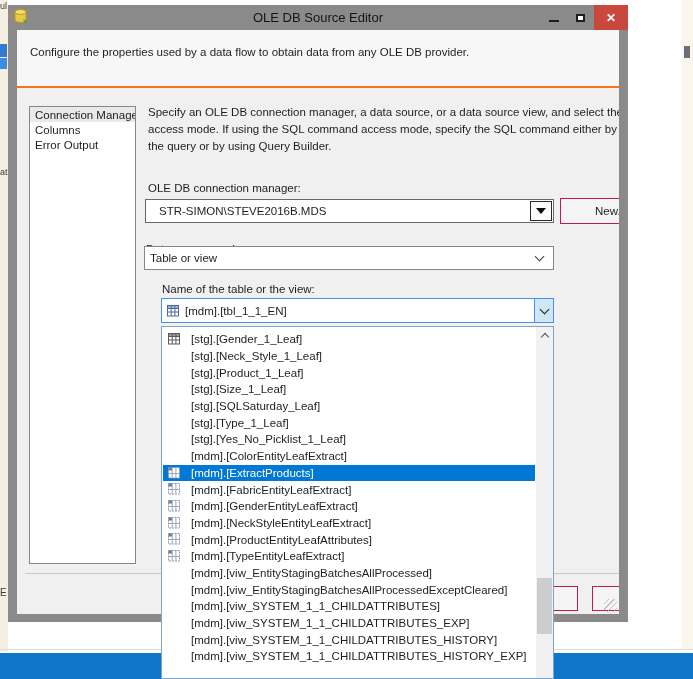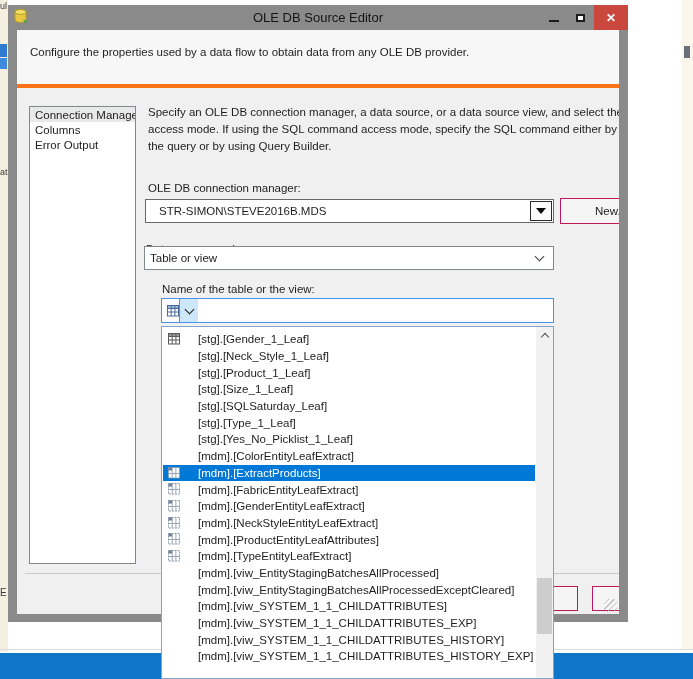--- a/index.html
+++ b/index.html
@@ -26,21 +26,21 @@
   .app-icon { position:absolute; left:6px; top:4px; width:15px; height:16px; }
   .title-text { flex:1; text-align:center; font-size:13px; color:#151515; }
   .cap-btns { position:absolute; right:0; top:0; height:25px; display:flex; align-items:stretch; }
   .cap-btn { width:27px; display:flex; align-items:center; justify-content:center; cursor:default; }
   .glyph-min { width:10px; height:2px; background:#1c1c1c; margin-top:7px; }
   .glyph-max { width:9px; height:8px; border:2px solid #1c1c1c; background:#fff; }
   .cap-close { width:34px; display:flex; align-items:center; justify-content:center; }
   .glyph-x { color:#fff; font-size:12px; font-weight:bold; line-height:1; }
 
   .dlg-body { position:absolute; left:9px; right:9px; top:25px; bottom:8px; background:#F0F0F0; overflow:hidden; }
-  .banner { position:absolute; left:0; top:0; right:0; height:58px; background:#F7F7F7; border-bottom:4px solid #f97316; }
+  .banner { position:absolute; left:0; top:0; right:0; height:58px; background:#F7F7F7; border-bottom:2px solid #f97316; }
   .banner-text { position:absolute; left:13px; top:16px; font-size:11.5px; color:#1e1e1e; }
 
   .sidebar { position:absolute; left:12px; top:76px; width:107px; height:458px; background:#fff; border:1px solid #828790; }
   .side-item { font-size:11.5px; color:#1e1e1e; padding:2px 5px 1px 5px; white-space:nowrap; overflow:hidden; }
   .side-item.sel { background:#E9E9E9; }
 
   .instructions { position:absolute; left:131px; top:74px; width:514px; font-size:11.5px; line-height:17px; color:#1e1e1e; }
 
   .fld-label { position:absolute; font-size:11.5px; color:#1e1e1e; white-space:nowrap; }
   .lbl-conn { left:131px; top:152px; }
@@ -69,21 +69,21 @@
   .btn-cancel-frag { position:absolute; left:475px; top:556px; width:86px; height:25px; }
   .btn-help { position:absolute; left:575px; top:556px; width:88px; height:25px; }
   .grip { position:absolute; right:2px; bottom:2px; width:13px; height:13px;
           background:repeating-linear-gradient(135deg, transparent 0 3px, #b5b5b5 3px 4px); opacity:.8; }
 
   
   .popup { position:absolute; left:161px; top:326px; width:393px; height:353px; background:#fff; border:1px solid #7FA5CC; z-index:5; overflow:hidden; }
   .dd-rows { position:absolute; left:1px; top:4px; right:18px; }
   .dd-row { position:relative; height:16.7px; display:flex; align-items:center; font-size:11.5px; color:#1e1e1e; white-space:nowrap; overflow:hidden; }
   .dd-row .ric { position:absolute; left:5px; top:2px; width:12px; height:12px; }
-  .dd-row .rlabel { padding-left:35px;text-align:center; }
+  .dd-row .rlabel { padding-left:28px;text-align:center; }
   .dd-row.sel { background:#0078D7; color:#fff; }
 
   .sb { position:absolute; right:0; top:0; width:17px; height:100%; background:#F1F1F1; }
   .sb-up { position:absolute; top:0; left:0; width:17px; height:17px; display:flex; align-items:center; justify-content:center; }
   .sb-up .chev-up { width:6px; height:6px; border-left:1.6px solid #505050; border-top:1.6px solid #505050; transform:rotate(45deg); margin-top:3px; }
   .sb-thumb { position:absolute; left:1px; top:251px; width:15px; height:56px; background:#CDCDCD; }
 </style>
 </head>
 <body>
 
@@ -154,20 +154,21 @@
 
       <div class="fld-label lbl-table">Name of the table or the view:</div>
       <div class="combo-focus">
         <svg class="ic" viewBox="0 0 12 12">
           <rect x="0.5" y="0.5" width="11" height="10.5" fill="#fff" stroke="#4A6B99"></rect>
           <rect x="0.5" y="0.5" width="11" height="3" fill="#9DB8D9" stroke="#4A6B99"></rect>
           <line x1="4.2" y1="1" x2="4.2" y2="11" stroke="#4A6B99"></line>
           <line x1="7.9" y1="1" x2="7.9" y2="11" stroke="#4A6B99"></line>
           <line x1="0.5" y1="7" x2="11.5" y2="7" stroke="#4A6B99"></line>
         </svg>
+        <div class="val">[mdm].[tbl_1_1_EN]</div>
         <div class="dd-btn2">
           <div class="chev2"></div>
         </div>
       </div>
 
       <div class="footer-sep"></div>
       <div class="btn btn-cancel-frag"></div>
       <div class="btn btn-help">Help</div>
       <div class="grip"></div>
     </div>

